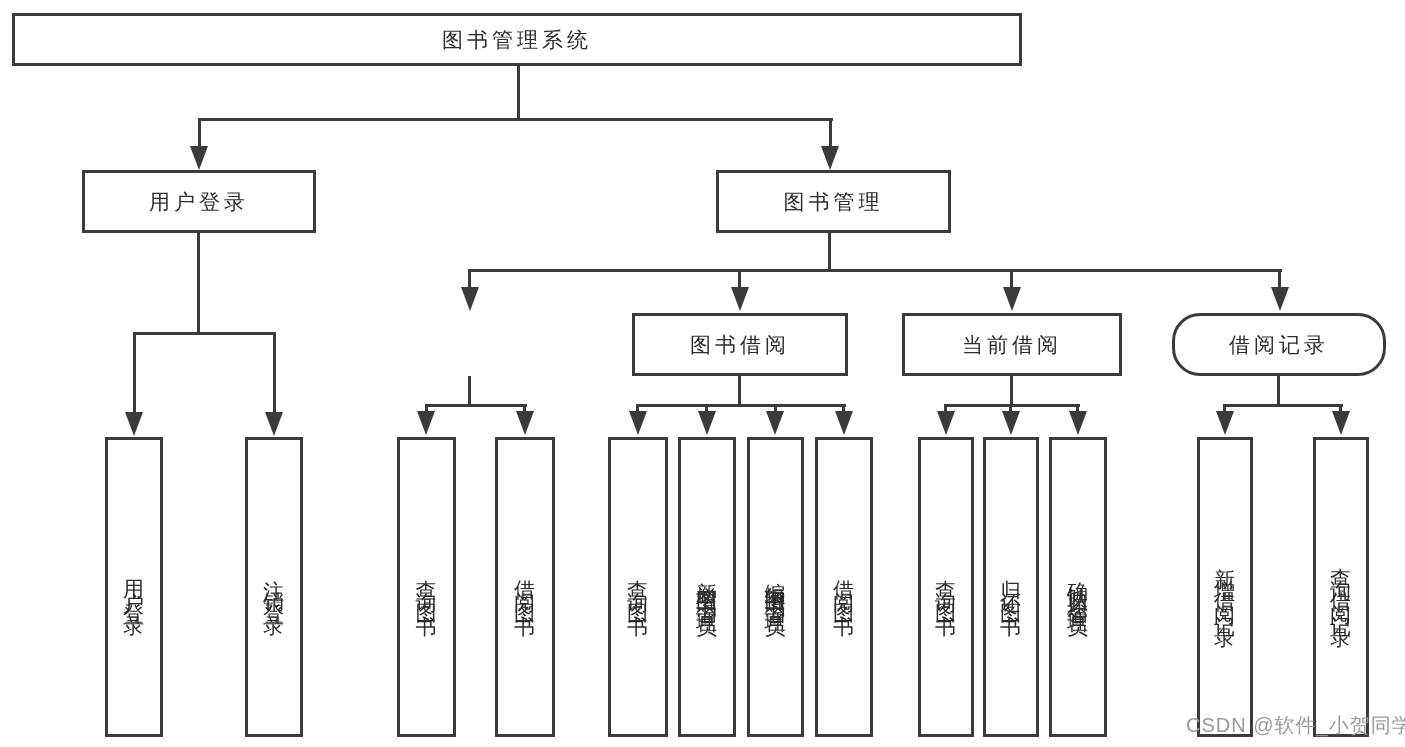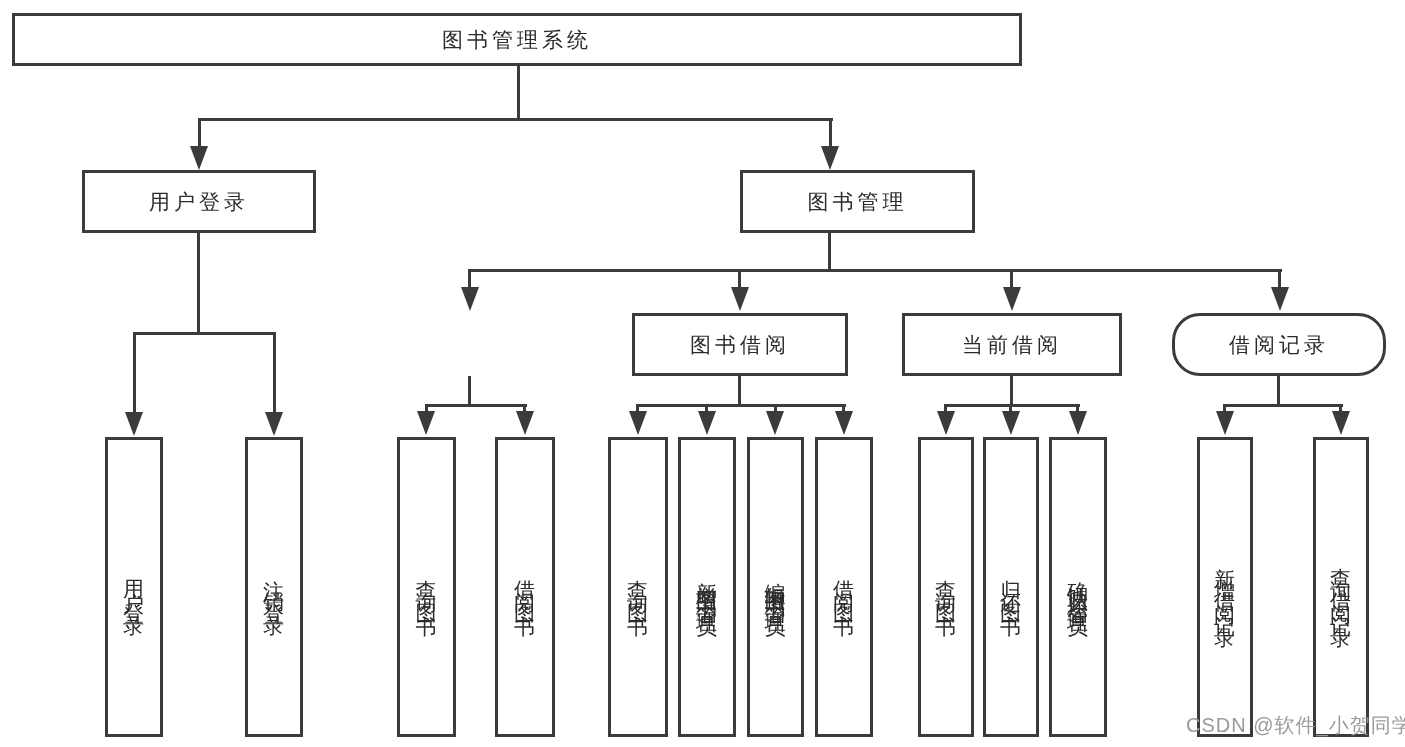--- a/index.html
+++ b/index.html
@@ -39,21 +39,21 @@
   <div class="vl" style="left:517px;top:66px;height:55px;"></div>
   <div class="hl" style="left:198px;top:118px;width:635px;"></div>
   <div class="vl" style="left:198px;top:118px;height:36px;"></div>
   <div class="vl" style="left:829px;top:118px;height:36px;"></div>
   <div class="ah" style="left:190px;top:146px;"></div>
   <div class="ah" style="left:821px;top:146px;"></div>
 
   <div class="box" style="left:82px;top:170px;width:234px;height:63px;">
     <span>用户登录</span>
   </div>
-  <div class="box" style="left:740px;top:170px;width:235px;height:63px;">
+  <div class="box" style="left:716px;top:170px;width:235px;height:63px;">
     <span>图书管理</span>
   </div>
 
   <div class="vl" style="left:197px;top:233px;height:101px;"></div>
   <div class="hl" style="left:133px;top:332px;width:143px;"></div>
   <div class="vl" style="left:133px;top:332px;height:85px;"></div>
   <div class="vl" style="left:273px;top:332px;height:85px;"></div>
   <div class="ah" style="left:125px;top:412px;"></div>
   <div class="ah" style="left:265px;top:412px;"></div>
 

